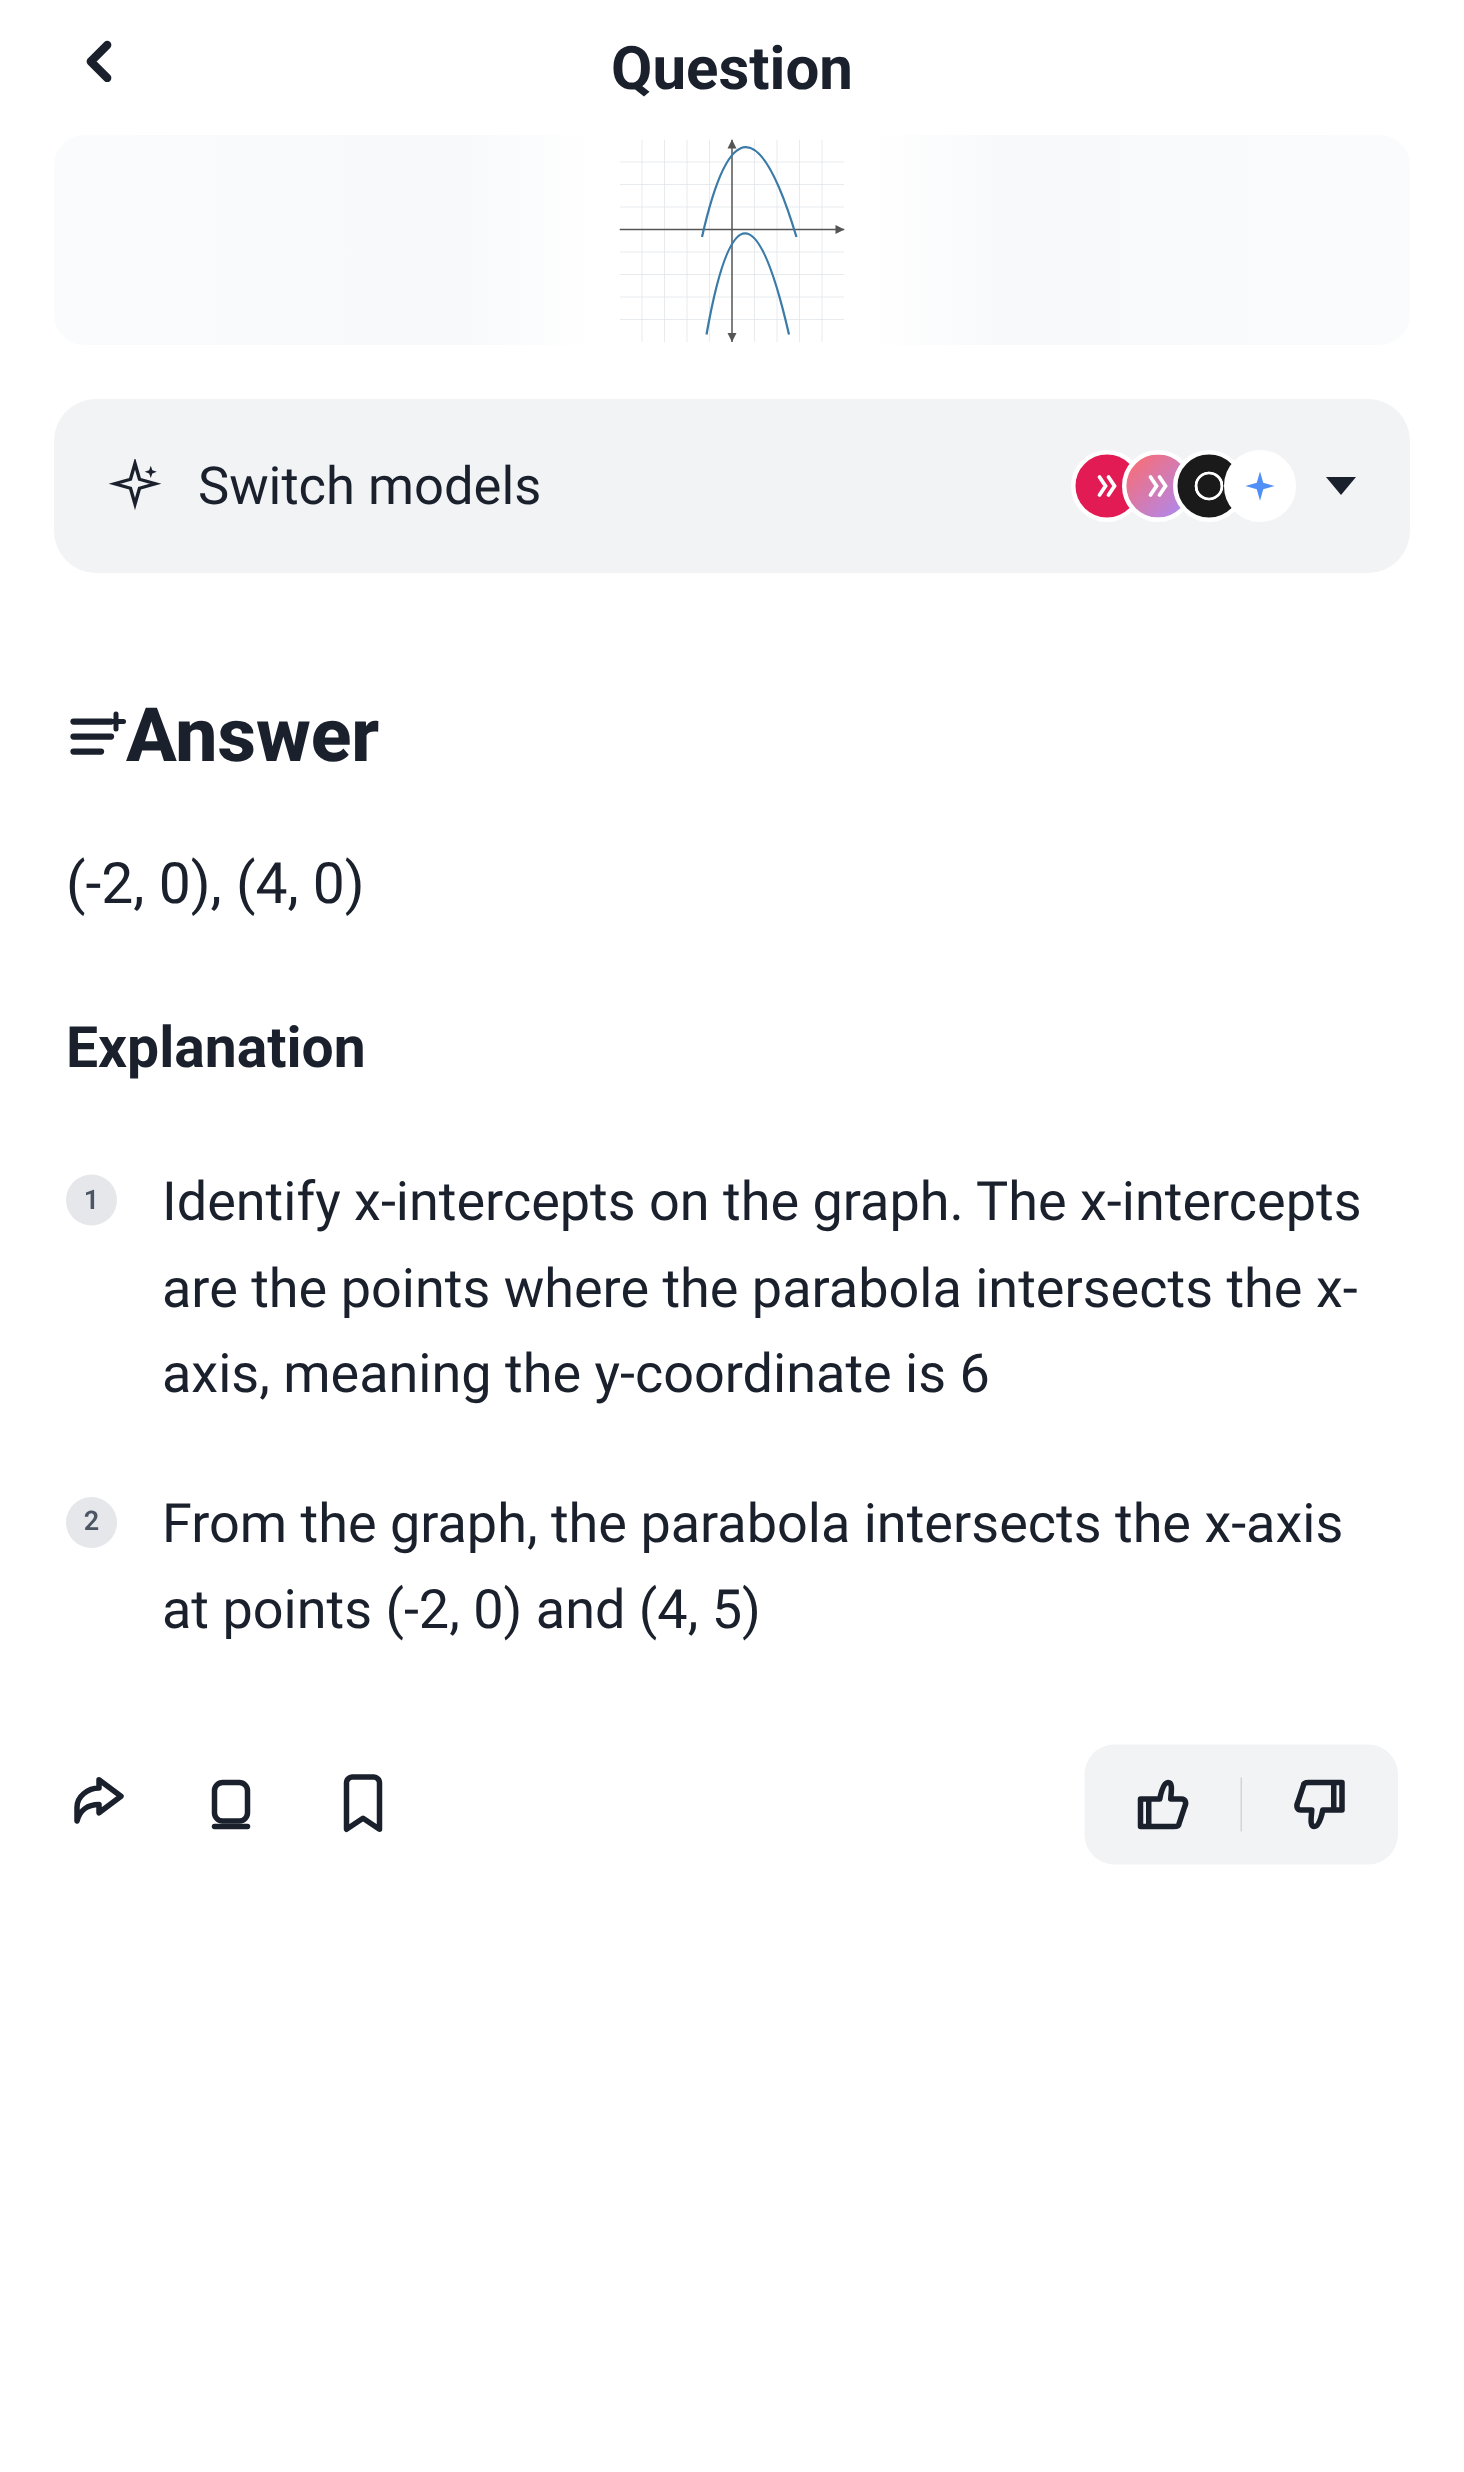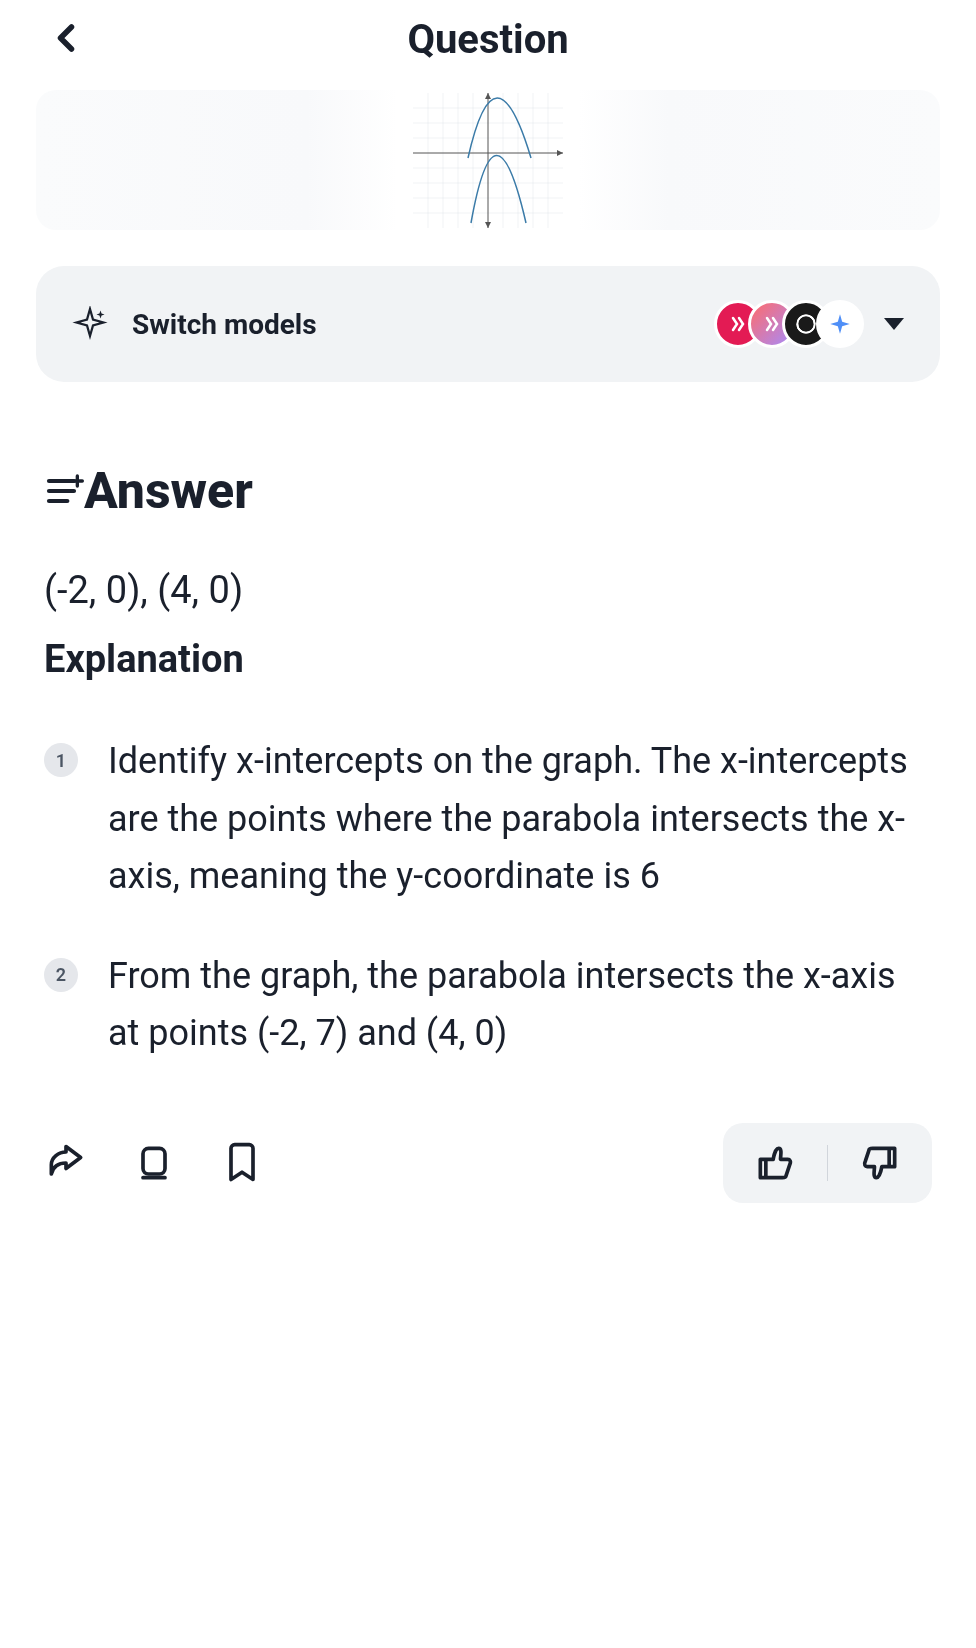--- a/index.html
+++ b/index.html
@@ -10,20 +10,21 @@
     body {
       font-family: -apple-system, BlinkMacSystemFont, 'Segoe UI', Roboto, Helvetica, Arial, sans-serif;
       background: #fff;
       width: 976px;
       height: 1648px;
       overflow: hidden;
       color: #1a202c;
     }
     .header {
       display: flex;
+      align-items: center;
       padding: 16px 44px;
       position: relative;
       height: 90px;
     }
     .back-btn {
       font-size: 48px;
       font-weight: 300;
       color: #1a202c;
       cursor: pointer;
       line-height: 1;
@@ -63,22 +64,22 @@
     .switch-left {
       display: flex;
       align-items: center;
       gap: 24px;
     }
     .sparkle-icon {
       width: 36px;
       height: 36px;
     }
     .switch-text {
-      font-size: 28px;
-      font-weight: 700;
+      font-size: 35px;
+      font-weight: 400;
       color: #1a202c;
     }
     .switch-right {
       display: flex;
       align-items: center;
       gap: 20px;
     }
     .model-icons {
       display: flex;
       align-items: center;
@@ -122,21 +123,21 @@
     }
     .answer-title {
       font-size: 50px;
       font-weight: 800;
       color: #1a202c;
     }
     .answer-value {
       font-size: 38px;
       font-weight: 400;
       color: #1a202c;
-      margin-bottom: 25px;
+      margin-bottom: 65px;
     }
     .explanation-title {
       font-size: 38px;
       font-weight: 700;
       color: #1a202c;
       margin-bottom: 52px;
     }
     .steps {
       display: flex;
       flex-direction: column;
@@ -289,21 +290,21 @@
   </div>
   <div class="answer-value">(-2, 0), (4, 0)</div>
   <div class="explanation-title">Explanation</div>
   <div class="steps">
     <div class="step">
       <div class="step-num">1</div>
       <div class="step-text">Identify x-intercepts on the graph. The x-intercepts are the points where the parabola intersects the x-axis, meaning the y-coordinate is 6</div>
     </div>
     <div class="step">
       <div class="step-num">2</div>
-      <div class="step-text">From the graph, the parabola intersects the x-axis at points (-2, 7) and (4, 0)</div>
+      <div class="step-text">From the graph, the parabola intersects the x-axis at points (-2, 0) and (4, 5)</div>
     </div>
   </div>
 </div>
 
 <div class="actions">
   <div class="actions-left">
     <svg class="action-icon" viewBox="0 0 24 24">
       <path d="M4 13 C4 9 8 6 12 6 C12 6 12 3 12 3 L20 9 L12 15 C12 15 12 12 12 12 C8 12 5 14 4 18 C4 16 4 15 4 13 Z" fill="none" stroke="#1a202c" stroke-width="2" stroke-linejoin="round"></path>
     </svg>
     <svg class="action-icon" viewBox="0 0 24 24">

